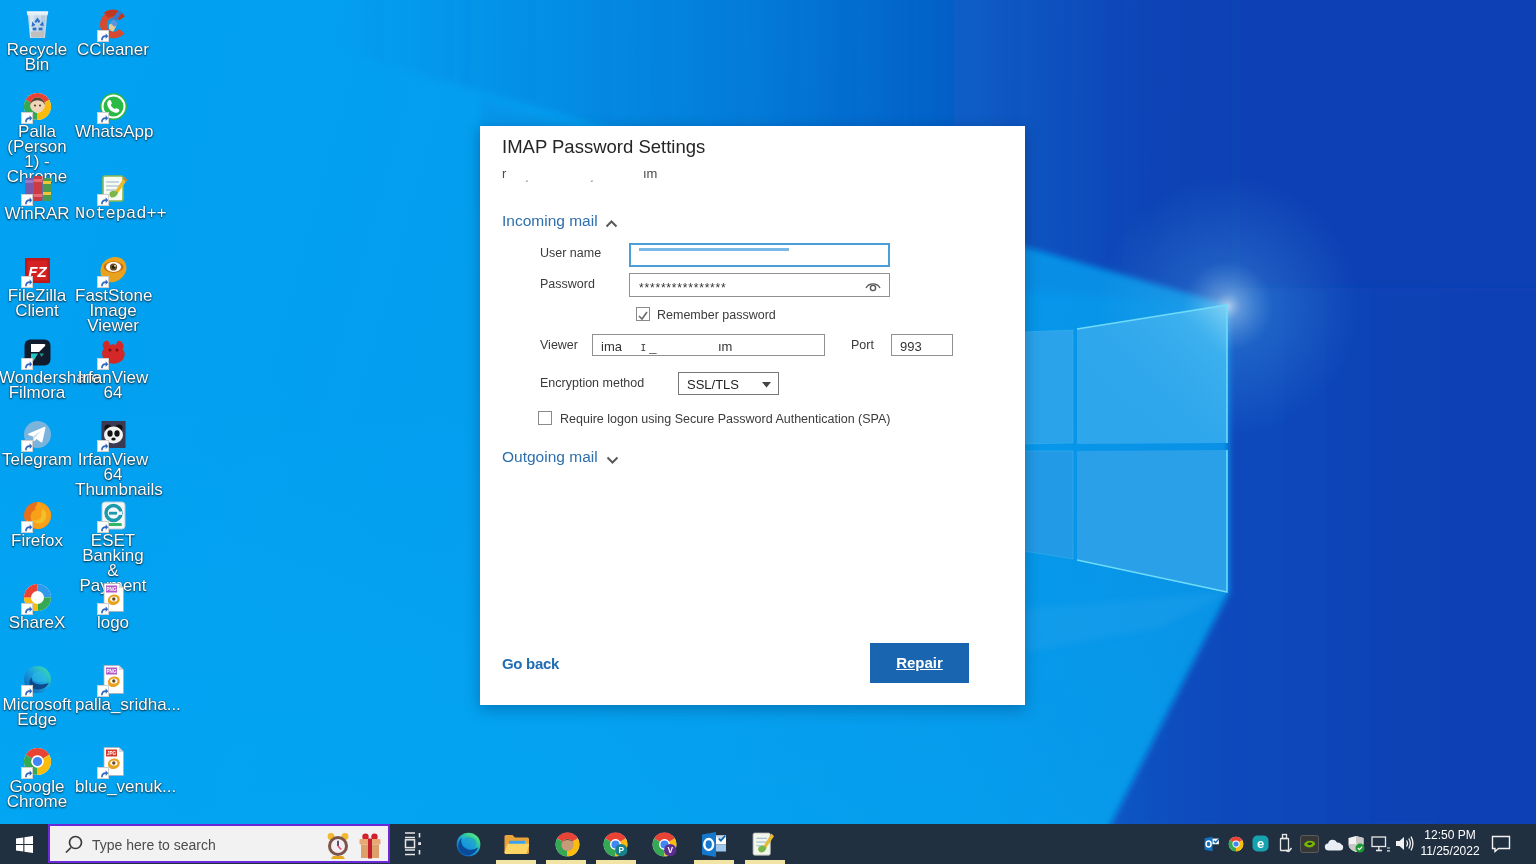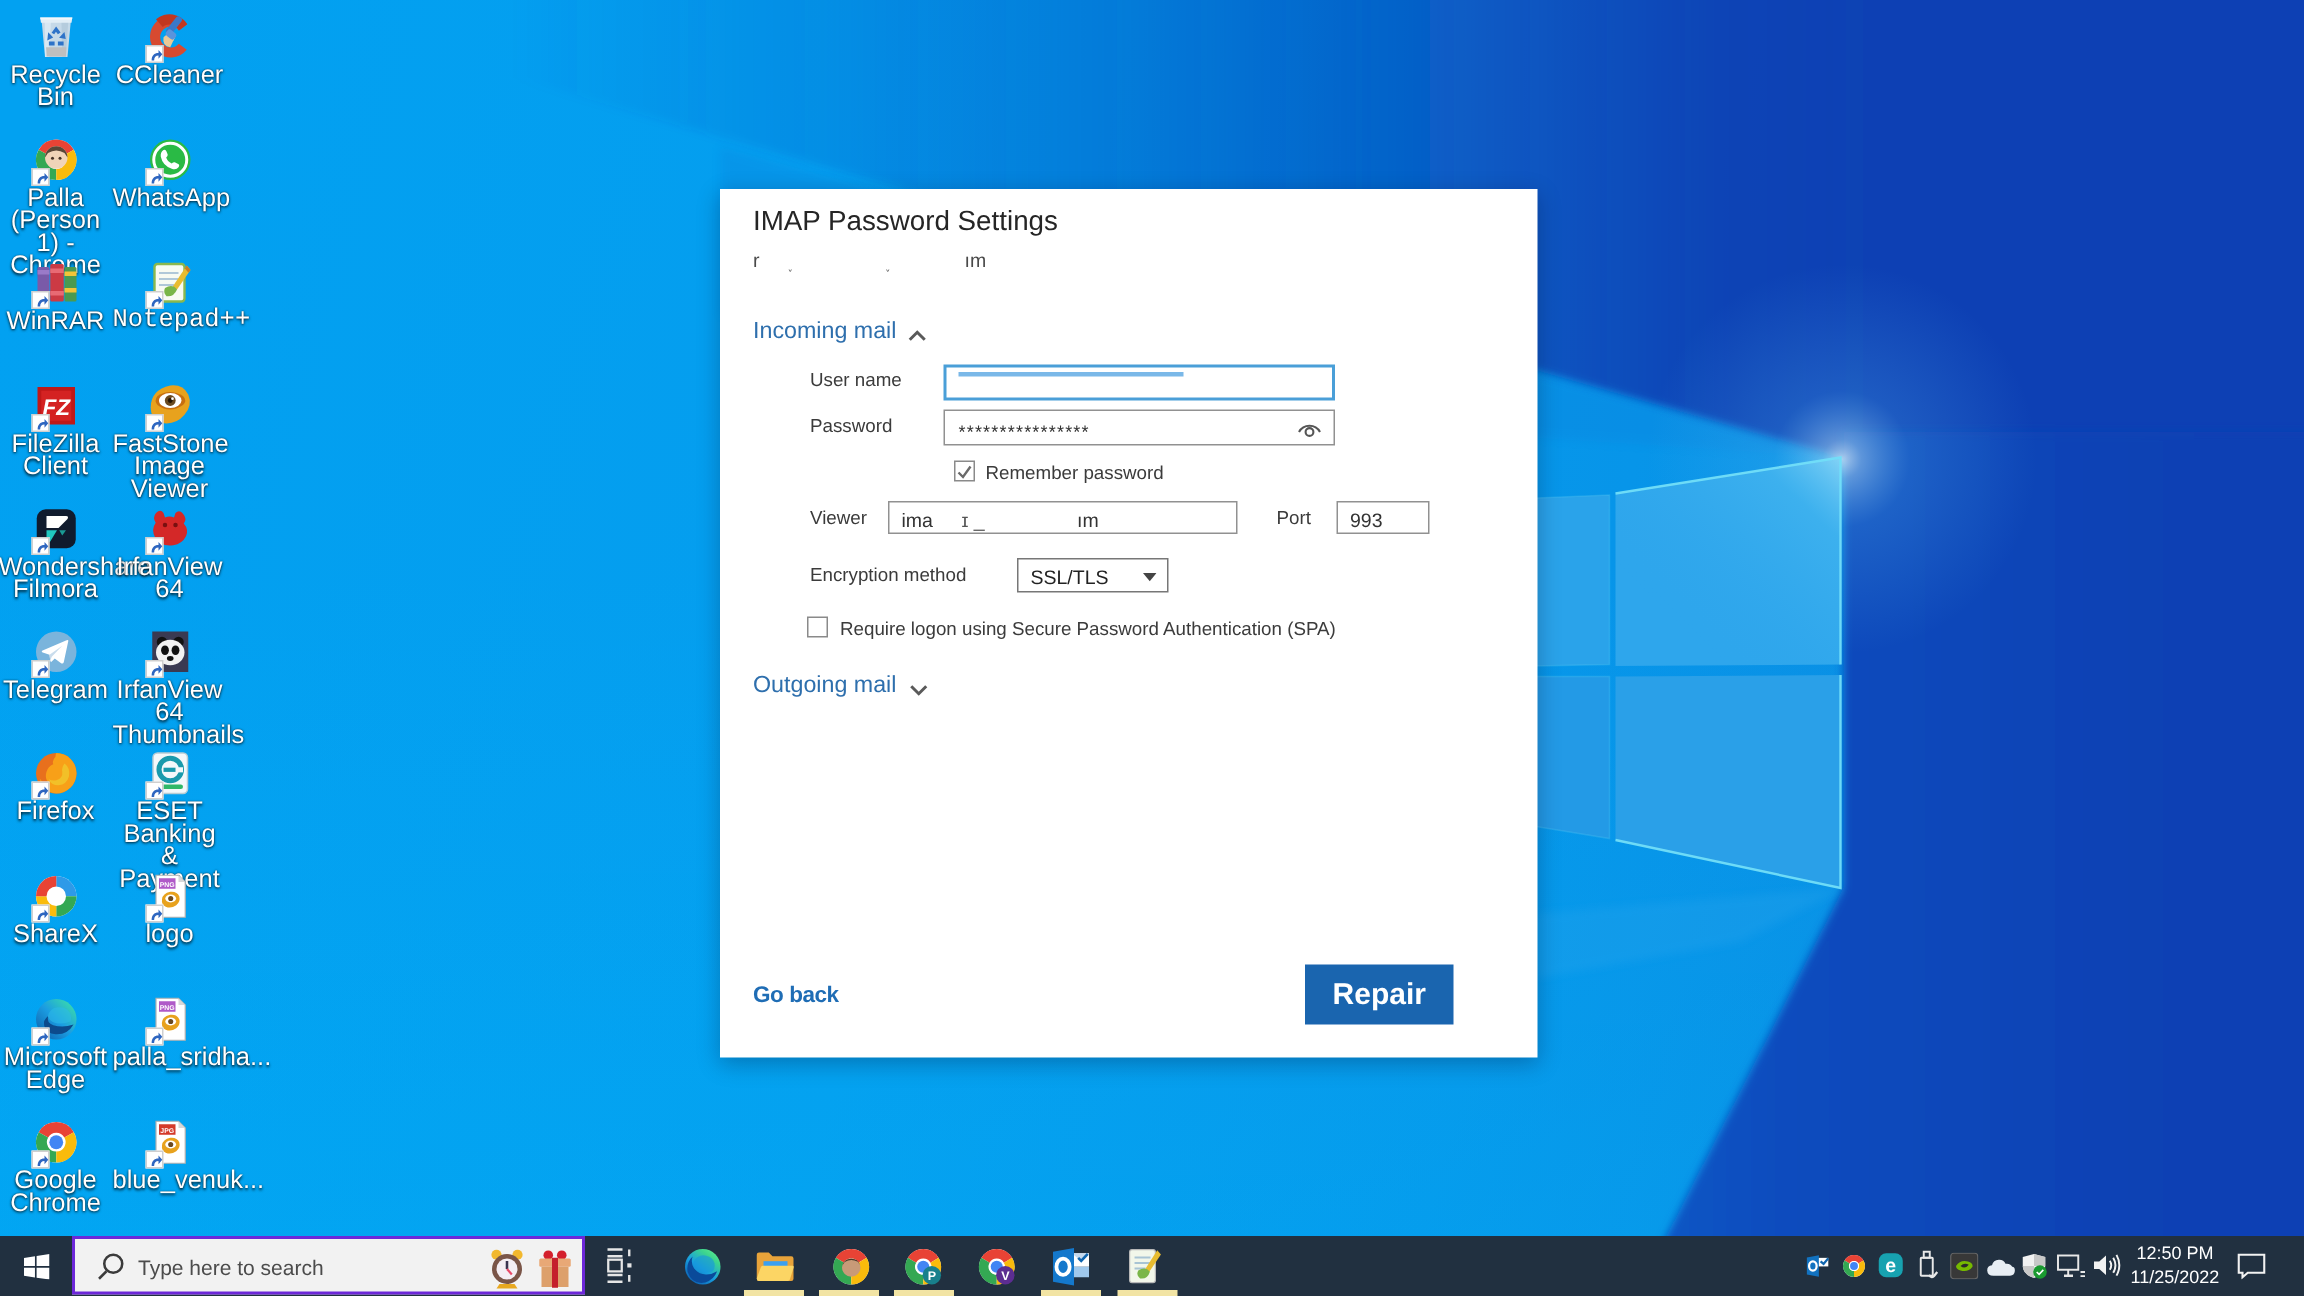--- a/index.html
+++ b/index.html
@@ -530,21 +530,21 @@
 
   <div class="abs" style="left:58px;top:285px;width:14px;height:14px;border:1px solid #8a8a8a;box-sizing:border-box;"></div>
   <div class="abs lab" style="left:80px;top:286px;">Require logon using Secure Password Authentication (SPA)</div>
 
   <div class="abs blue-head" style="left:22px;top:322px;">Outgoing mail</div>
   <svg class="abs" style="left:126px;top:330px;" width="13" height="8" viewBox="0 0 13 8">
       <path d="M1.5 1.5 L6.5 6.5 L11.5 1.5" fill="none" stroke="#5a5a5a" stroke-width="2"></path>
     </svg>
 
   <div class="abs" style="left:22px;top:529px;font-size:15px;font-weight:bold;color:#1f6db5;letter-spacing:-0.3px;">Go back</div>
-  <div class="abs" style="left:390px;top:517px;width:99px;height:40px;background:#1a65af;color:#fff;font-size:20px;font-weight:bold;text-align:center;line-height:40px;">Repair</div>
+  <div class="abs" style="left:390px;top:517px;width:99px;height:40px;background:#1a65af;color:#fff;font-size:15px;font-weight:bold;text-align:center;line-height:40px;text-decoration:underline;">Repair</div>
 </div>
 
 <div id="bar">
 
 <svg class="tbi" style="left:16px;top:12px;" width="17" height="17" viewBox="0 0 17 17">
 <path d="M0 2.6 L7.3 1.5 L7.3 8 L0 8 Z M8.4 1.3 L17 0 L17 8 L8.4 8 Z M0 9.1 L7.3 9.1 L7.3 15.6 L0 14.5 Z M8.4 9.1 L17 9.1 L17 17 L8.4 15.8 Z" fill="#fff"></path>
 </svg>
 
 <div style="position:absolute;left:48px;top:0px;width:342px;height:39px;background:#f2f2f2;border:2px solid #6d28d9;box-sizing:border-box;">
   <svg style="position:absolute;left:13px;top:8px;" width="22" height="22" viewBox="0 0 22 22">

